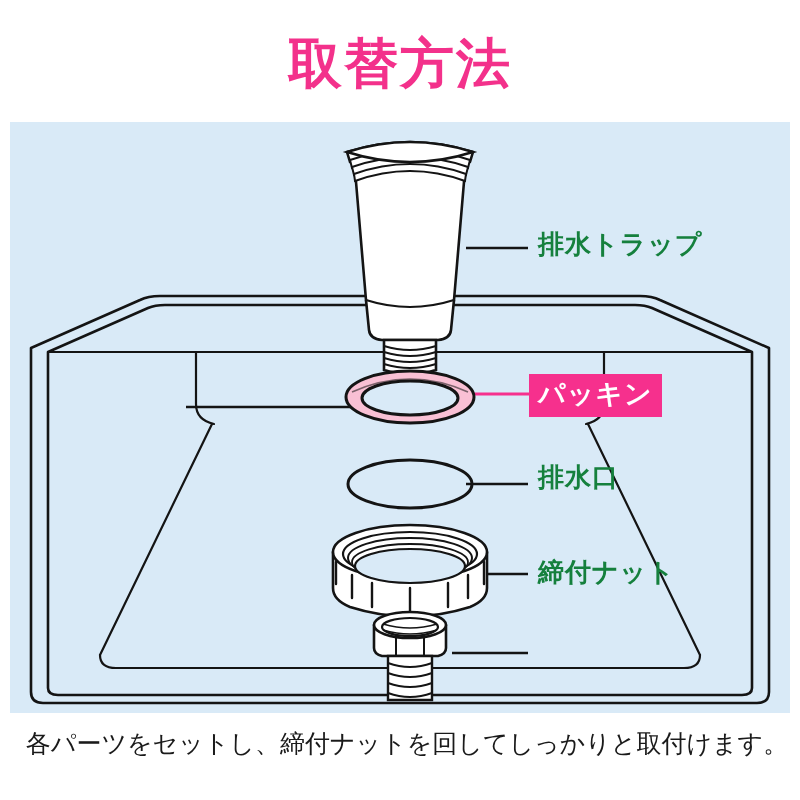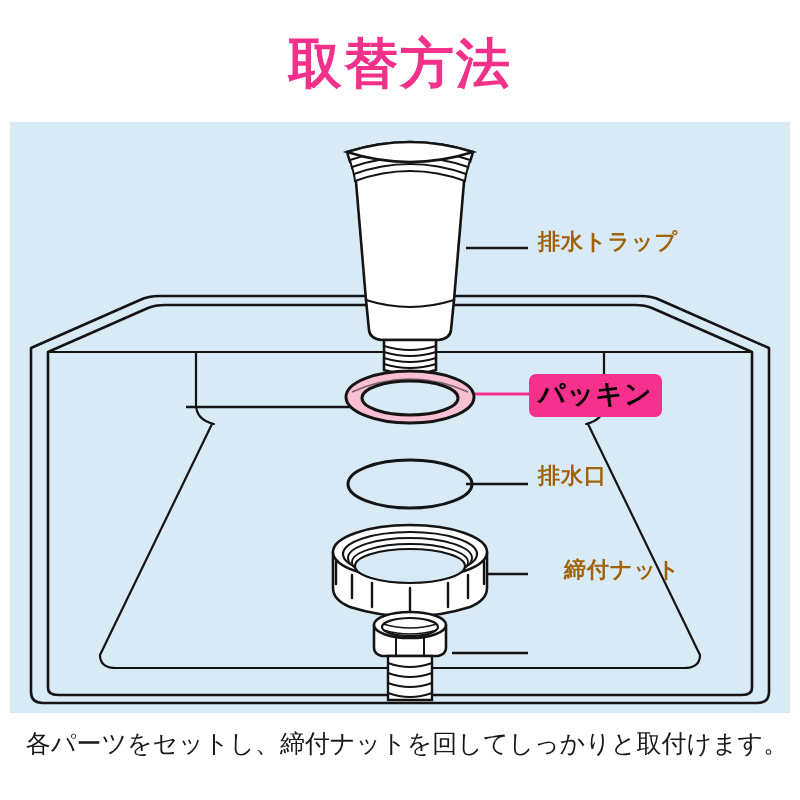--- a/index.html
+++ b/index.html
@@ -43,38 +43,37 @@
     background: #d9eaf7;
   }
   #diagram {
     position: absolute;
     left: 0; top: 0;
     width: 800px;
     height: 800px;
   }
   .callout-label {
     position: absolute;
-    font-size: 22px;
+    font-size: 26px;
     font-weight: bold;
-    color: #a16207;
+    color: #15803d;
     letter-spacing: 1px;
     white-space: nowrap;
     line-height: 1;
   }
   #label-packing {
     position: absolute;
     background: #f6308d;
-    color: #000000;
+    color: #ffffff;
     font-size: 27px;
     font-weight: bold;
     letter-spacing: 1px;
     white-space: nowrap;
     padding: 7px 9px 9px 9px;
     line-height: 1;
-    border-radius: 7px;
   }
   #caption {
     position: absolute;
     left: 0;
     top: 727px;
     width: 800px;
     text-align: center;
     font-size: 25px;
     color: #1a1a1a;
     letter-spacing: 0px;
@@ -241,20 +240,20 @@
         </g>
       </g>
 
     </g>
   </svg>
 
   <div class="callout-label" style="left:538px; top:231px;">排水トラップ</div>
 
   <div id="label-packing" style="left:529px; top:374px;">パッキン</div>
 
-  <div class="callout-label" style="left:538px; top:465px;">排水口</div>
-
-  <div class="callout-label" style="left:564px; top:559px;">締付ナット</div>
+  <div class="callout-label" style="left:538px; top:465px;font-family:Liberation Serif, serif;">排水口</div>
+
+  <div class="callout-label" style="left:538px; top:559px;">締付ナット</div>
 
 
   <div id="caption">各パーツをセットし、締付ナットを回してしっかりと取付けます。</div>
 
 </div>
 
 </body></html>

